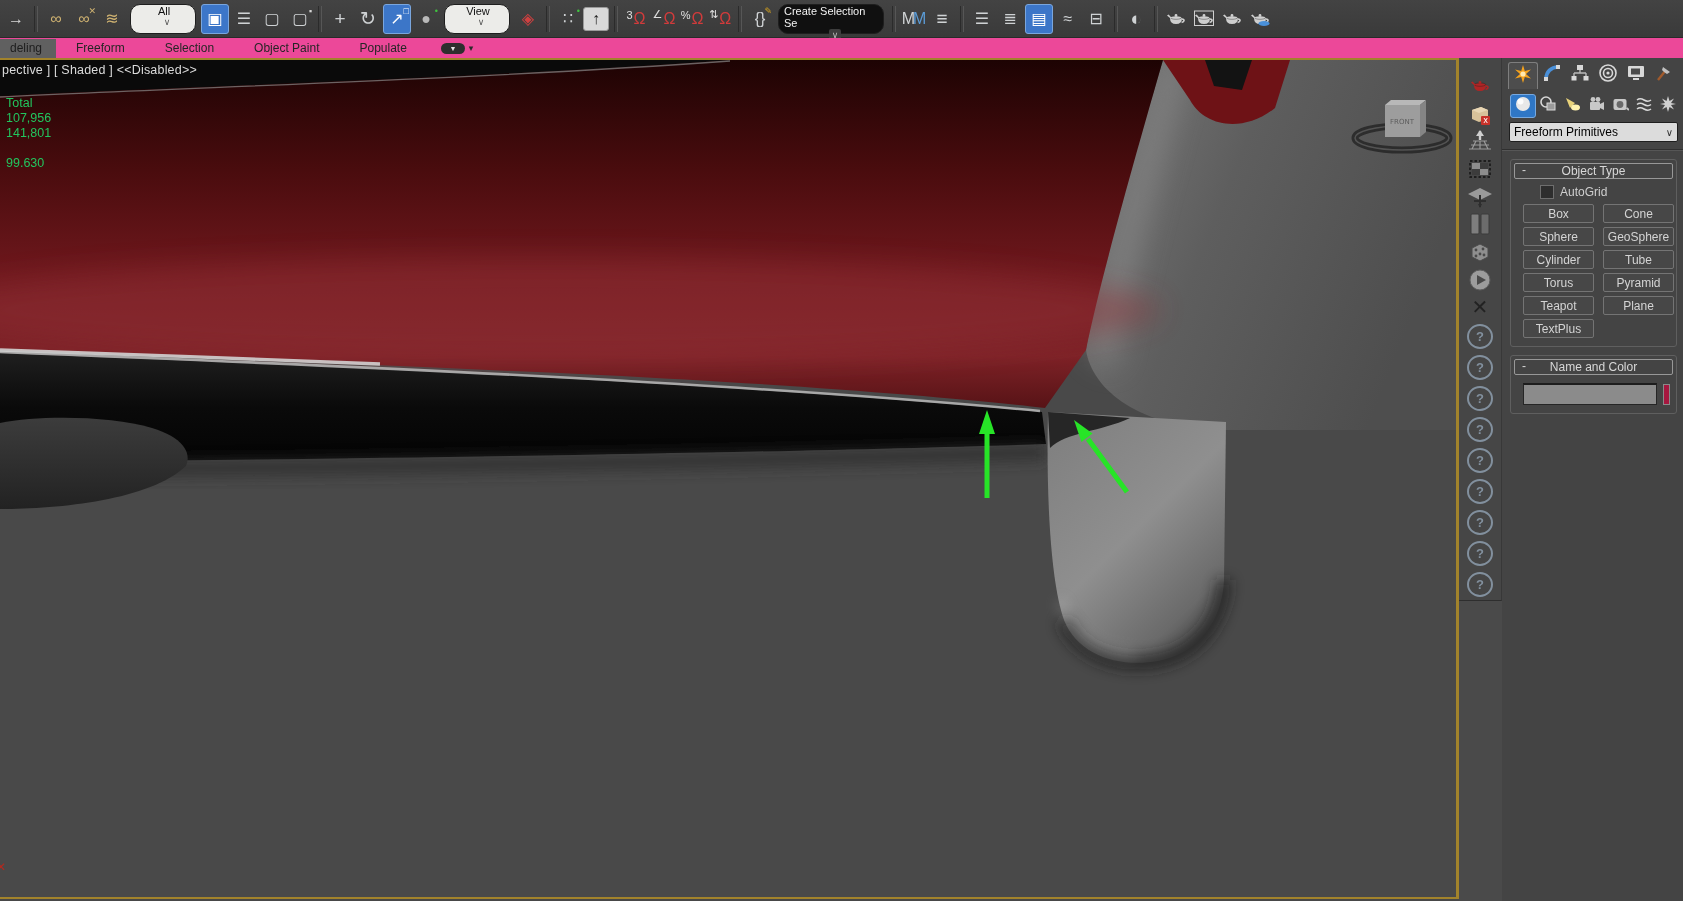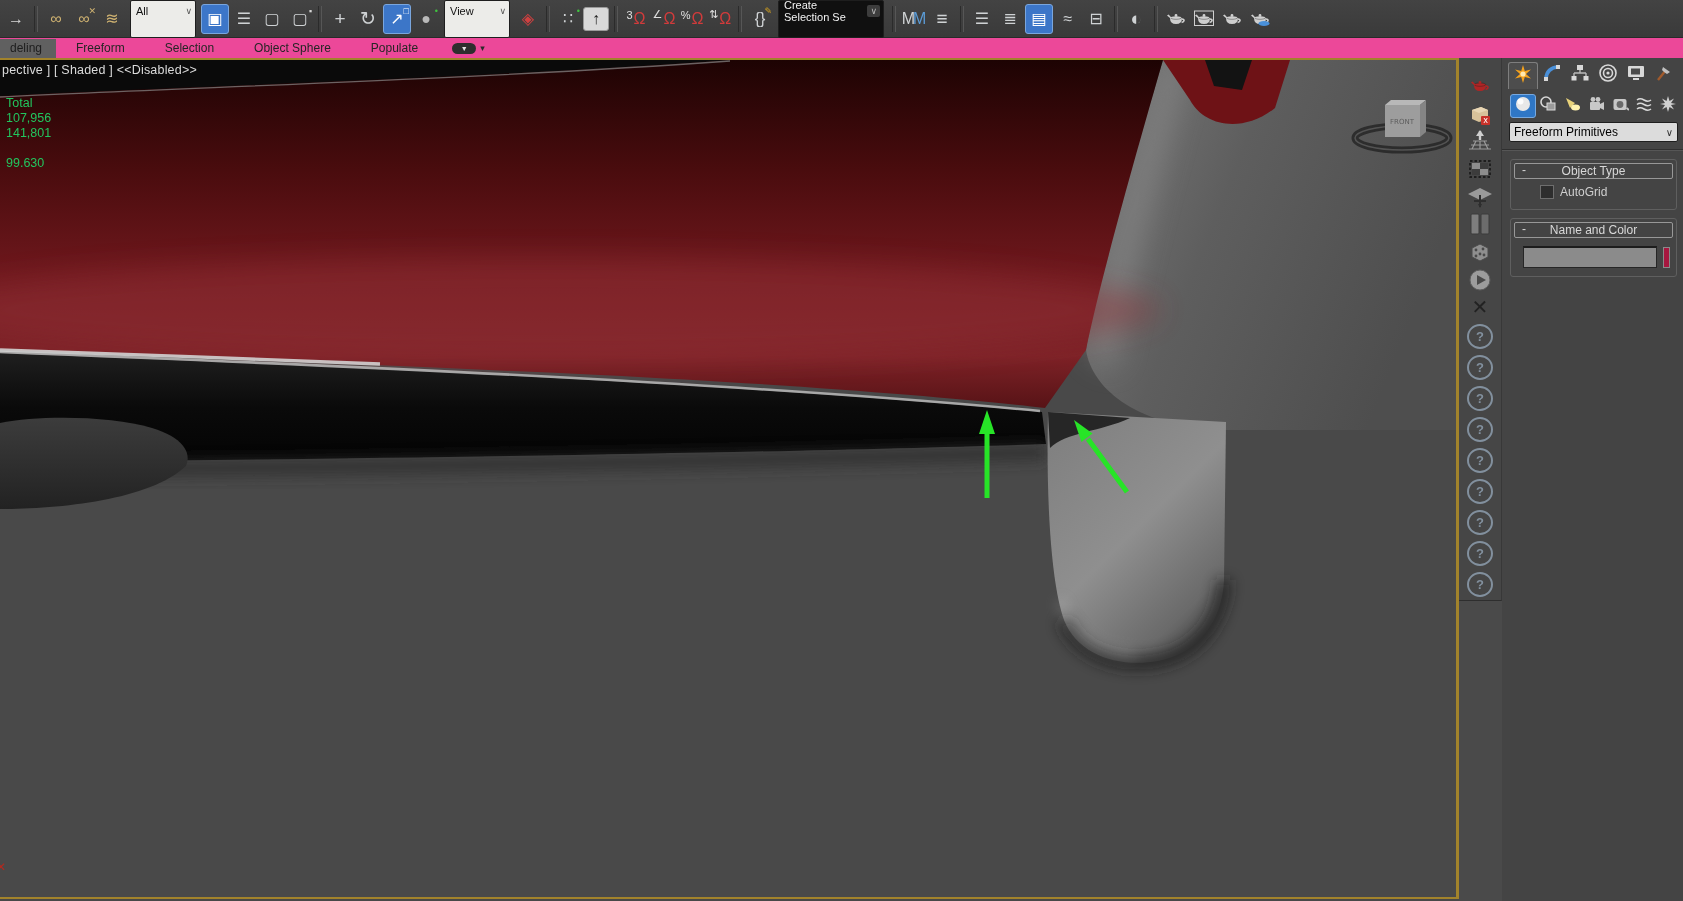--- a/index.html
+++ b/index.html
@@ -9,21 +9,21 @@
   #toolbar{position:absolute;left:0;top:0;width:1683px;height:38px;background:linear-gradient(#434343,#3a3a3a);
            border-bottom:1px solid #2a2a2a;display:flex;align-items:center;padding-left:2px;box-sizing:border-box;}
   .tb-item{display:flex;align-items:center;justify-content:center;height:28px;min-width:26px;margin:0 1px;
            border-radius:3px;color:#cfd2d4;font-size:16px;position:relative;cursor:default;}
   .tb-item .pfx{font-size:11px;color:#e0e0e0;margin-right:1px;margin-top:-8px;}
   .tb-item .ovl{position:absolute;font-size:9px;right:1px;top:1px;}
   .tb-item.active{background:#3c76c8;border:1px solid #7aa6dd;color:#fff;}
   .tb-item.flipM .g2{display:inline-block;transform:scaleX(-1);color:#5b9bd5;margin-left:-2px;}
   .tb-sep{width:2px;height:26px;margin:0 4px;border-left:1px solid #2b2b2b;border-right:1px solid #565656;}
   .combo{display:flex;align-items:center;justify-content:space-between;height:20px;border:1px solid #1e1e1e;
-         border-radius:2px;font-size:11px;padding:0 3px 16px 5px;margin:0 4px;}
+         border-radius:10px;font-size:11px;padding:0 3px 8px 5px;margin:0 4px;flex-direction:column;}
   .combo.light{background:#ecece9;color:#111;}
   .combo.dark{background:#101010;color:#f2f2f2;}
   .combo .chev{font-size:9px;margin-left:6px;color:#555;}
   .combo.dark .chev{color:#bbb;background:#3d3d3d;padding:1px 3px;border-radius:2px;}
   .keybg{background:#d9d9d9;color:#222;border:1px solid #9a9a9a;border-radius:3px;min-width:24px;height:22px;}
   
   #ribbon{position:absolute;left:0;top:38px;width:1683px;height:20px;background:#ec4899;display:flex;
           align-items:center;font-size:12px;color:#262626;}
   .rtab{padding:2px 20px 3px 20px;cursor:default;}
   .rtab.active{background:#606060;color:#1d1d1d;padding-left:10px;padding-right:14px;}
@@ -233,21 +233,21 @@
   <path d="M15.8,9 C19,9.4 18.6,12 15.6,12.4" stroke="#cfcfcf" stroke-width="1.6" fill="none"></path>
           <ellipse cx="14" cy="13.5" rx="5.5" ry="2.6" fill="#4a90d9"></ellipse>
         </svg>
       </div>
     </div>
 
   <div id="ribbon">
       <div class="rtab active">deling</div>
       <div class="rtab">Freeform</div>
       <div class="rtab">Selection</div>
-      <div class="rtab">Object Sphere</div>
+      <div class="rtab">Object Paint</div>
       <div class="rtab">Populate</div>
       <div class="rpill">▼</div>
       <span class="rcaret">▾</span>
     </div>
 
   <div id="viewport">
     <svg id="scene" width="1456" height="837" viewBox="0 0 1456 837">
       <defs>
         <linearGradient id="redGrad" x1="0" y1="0" x2="0" y2="1">
           <stop offset="0" stop-color="#1d0303"></stop>
@@ -514,20 +514,33 @@
 
     <div class="rollout">
       <div class="ro-head">
         <span class="minus">-</span>
         <span>Object Type</span>
       </div>
       <div class="autogrid">
         <span class="cb"></span>
         <span>AutoGrid</span>
       </div>
+      <div class="btn-grid" id="objtype-grid">
+          <div class="ot-btn">Box</div>
+          <div class="ot-btn">Cone</div>
+          <div class="ot-btn">Sphere</div>
+          <div class="ot-btn">GeoSphere</div>
+          <div class="ot-btn">Cylinder</div>
+          <div class="ot-btn">Tube</div>
+          <div class="ot-btn">Torus</div>
+          <div class="ot-btn">Pyramid</div>
+          <div class="ot-btn">Teapot</div>
+          <div class="ot-btn">Plane</div>
+          <div class="ot-btn">TextPlus</div>
+        </div>
     </div>
 
     <div class="rollout">
       <div class="ro-head">
         <span class="minus">-</span>
         <span>Name and Color</span>
       </div>
       <div class="namerow">
         <input class="name-field" value="" style="">
         <span class="swatch" style="background: rgb(166, 23, 63);"></span>

